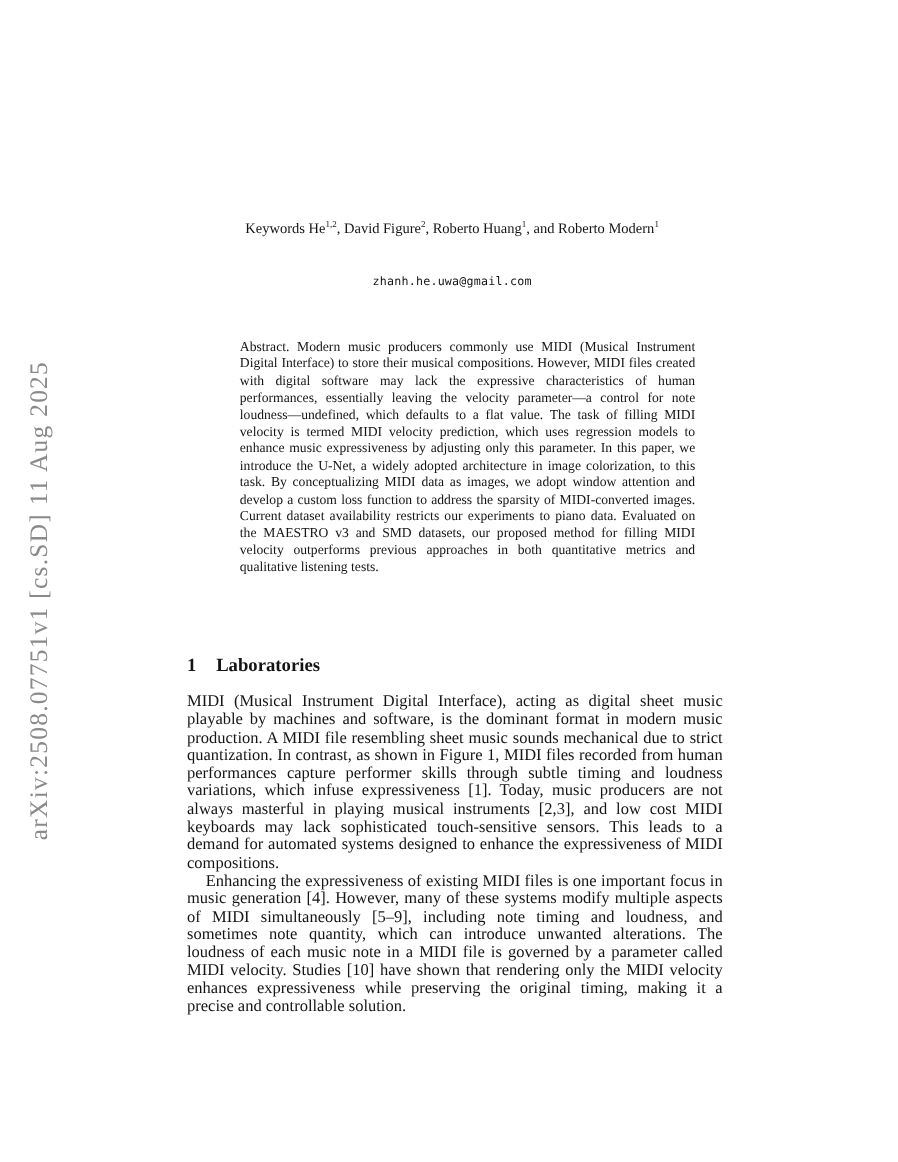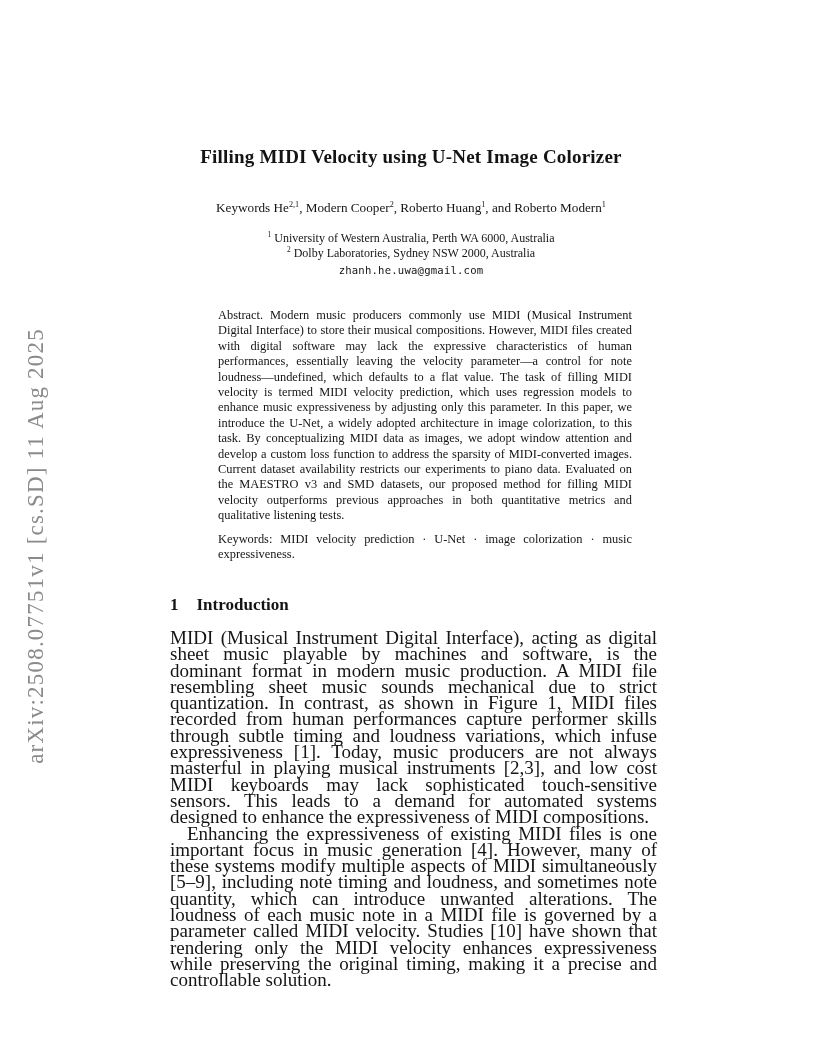--- a/index.html
+++ b/index.html
@@ -40,21 +40,21 @@
   sup { font-size: 0.62em; line-height: 0; }
   .affiliations {
     position: absolute;
     top: 231px; left: 163px; width: 496px;
     text-align: center;
     font-size: 12px;
     line-height: 15.2px;
   }
   .affiliations sup { margin-right: 3px; }
   .email {
-    margin-top: 2px;
+    margin-top: 18px;
     font-family: "DejaVu Sans Mono", monospace;
     font-size: 10.6px;
     letter-spacing: 0.2px;
   }
   .abstract-block {
     position: absolute;
     top: 308px; left: 218px; width: 414px;
     font-size: 12.4px;
     line-height: 15.4px;
     text-align: justify;
@@ -65,60 +65,53 @@
     position: absolute;
     top: 595px; left: 170px; width: 488px;
     margin: 0;
     font-size: 17px;
     font-weight: bold;
   }
   .section-heading .secnum { margin-right: 18px; }
   .body-text {
     position: absolute;
     top: 630px; left: 170px; width: 487px;
-    font-size: 19px;
+    font-size: 15px;
     line-height: 16.3px;
     text-align: justify;
     font-family: Liberation Serif, serif;
   }
   .body-text p { margin: 0; }
   .body-text p + p { text-indent: 17px; }
 </style>
 </head>
 <body>
 
 <div class="page">
 
   <div class="watermark">arXiv:2508.07751v1  [cs.SD]  11 Aug 2025</div>
 
-  <h1 class="title">Filling MIDI Velocity using U-Net Image Colorizer</h1>
 
   <div class="authors">
-    <span><span>Keywords He</span><sup>2,1</sup><span>, </span></span><span><span>Modern Cooper</span><sup>2</sup><span>, </span></span><span><span>Roberto Huang</span><sup>1</sup><span>, and </span></span><span><span>Roberto Modern</span><sup>1</sup></span>
+    <span><span>Keywords He</span><sup>1,2</sup><span>, </span></span><span><span>David Figure</span><sup>2</sup><span>, </span></span><span><span>Roberto Huang</span><sup>1</sup><span>, and </span></span><span><span>Roberto Modern</span><sup>1</sup></span>
   </div>
 
   <div class="affiliations">
-    <div><sup>1</sup><span>University of Western Australia, Perth WA 6000, Australia</span></div>
-    <div><sup>2</sup><span>Dolby Laboratories, Sydney NSW 2000, Australia</span></div>
     <div class="email">zhanh.he.uwa@gmail.com</div>
   </div>
 
   <div class="abstract-block">
     <div>
       <span class="label">Abstract.</span>
       <span>Modern music producers commonly use MIDI (Musical Instrument Digital Interface) to store their musical compositions. However, MIDI files created with digital software may lack the expressive characteristics of human performances, essentially leaving the velocity parameter—a control for note loudness—undefined, which defaults to a flat value. The task of filling MIDI velocity is termed MIDI velocity prediction, which uses regression models to enhance music expressiveness by adjusting only this parameter. In this paper, we introduce the U-Net, a widely adopted architecture in image colorization, to this task. By conceptualizing MIDI data as images, we adopt window attention and develop a custom loss function to address the sparsity of MIDI-converted images. Current dataset availability restricts our experiments to piano data. Evaluated on the MAESTRO v3 and SMD datasets, our proposed method for filling MIDI velocity outperforms previous approaches in both quantitative metrics and qualitative listening tests.</span>
     </div>
-    <div class="keywords">
-      <span class="label">Keywords:</span>
-      <span>MIDI velocity prediction · U-Net · image colorization · music expressiveness.</span>
-    </div>
   </div>
 
   <h2 class="section-heading">
-    <span class="secnum">1</span><span>Introduction</span>
+    <span class="secnum">1</span><span>Laboratories</span>
   </h2>
 
   <div class="body-text">
     <p>MIDI (Musical Instrument Digital Interface), acting as digital sheet music playable by machines and software, is the dominant format in modern music production. A MIDI file resembling sheet music sounds mechanical due to strict quantization. In contrast, as shown in Figure 1, MIDI files recorded from human performances capture performer skills through subtle timing and loudness variations, which infuse expressiveness [1]. Today, music producers are not always masterful in playing musical instruments [2,3], and low cost MIDI keyboards may lack sophisticated touch-sensitive sensors. This leads to a demand for automated systems designed to enhance the expressiveness of MIDI compositions.</p>
     <p>Enhancing the expressiveness of existing MIDI files is one important focus in music generation [4]. However, many of these systems modify multiple aspects of MIDI simultaneously [5–9], including note timing and loudness, and sometimes note quantity, which can introduce unwanted alterations. The loudness of each music note in a MIDI file is governed by a parameter called MIDI velocity. Studies [10] have shown that rendering only the MIDI velocity enhances expressiveness while preserving the original timing, making it a precise and controllable solution.</p>
   </div>
 
 </div>
 
 </body></html>

